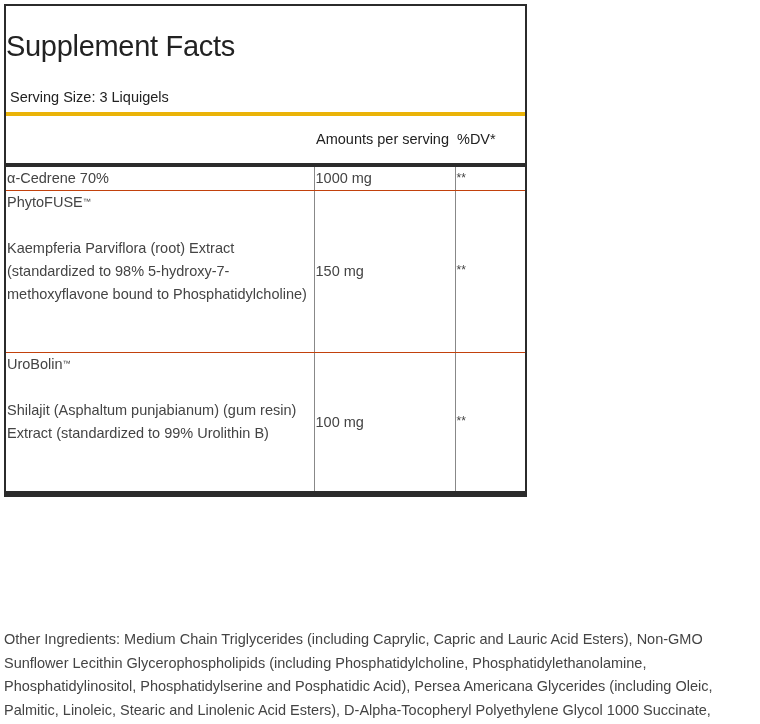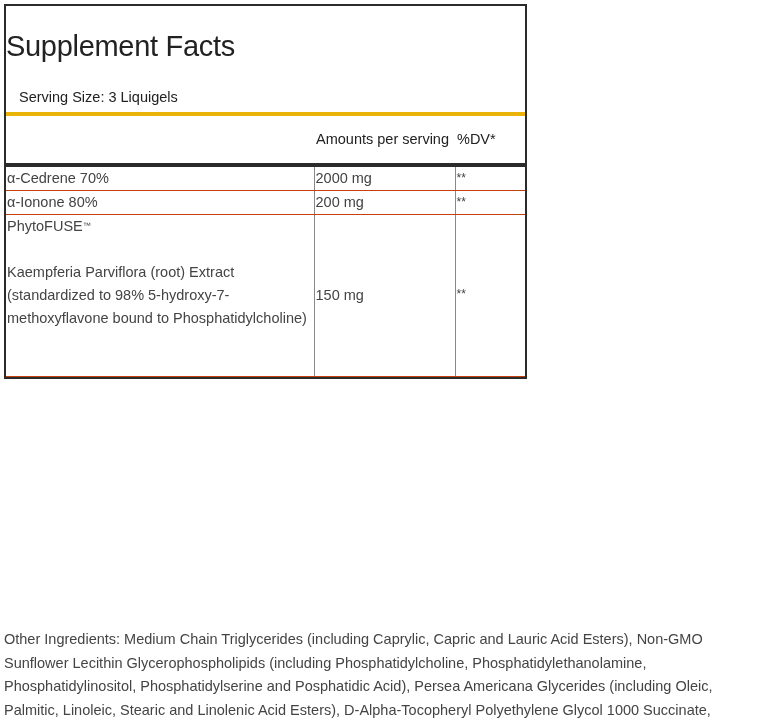--- a/index.html
+++ b/index.html
@@ -31,21 +31,21 @@
       font-size: 29px;
       color: #222;
       padding: 24px 0 0 0;
       height: 56px;
       line-height: 32px;
       letter-spacing: -0.3px;
     }
     .serving {
       font-size: 14.5px;
       color: #222;
-      padding-left: 13px;
+      padding-left: 4px;
       line-height: 23px;
     }
     table.facts-table {
       width: 100%;
       border-collapse: collapse;
       font-size: 14.5px;
       color: #444;
     }
     table.facts-table td, table.facts-table th {
       border-right: 1px solid #888;
@@ -101,38 +101,42 @@
   <table class="facts-table">
     <tbody>
         <tr class="head-row">
       <th class="col-name"></th>
       <th class="col-amt">Amounts per serving</th>
       <th class="col-dv">%DV*</th>
     </tr>
 
     <tr class="single">
       <td class="col-name">α-Cedrene 70%</td>
-      <td class="col-amt">2000 mg</td>
+      <td class="col-amt">1000 mg</td>
       <td class="col-dv stars">**</td>
     </tr>
 
-    <tr class="single">
-      <td class="col-name">α-Ionone 80%</td>
-      <td class="col-amt">200 mg</td>
-      <td class="col-dv stars">**</td>
-    </tr>
 
     <tr class="blend">
       <td class="col-name" style="vertical-align: top;">
         <span class="blend-name"><span>PhytoFUSE</span><span class="tm">™</span></span>
         <span class="blend-gap"></span>
         <span>Kaempferia Parviflora (root) Extract (standardized to 98% 5-hydroxy-7-methoxyflavone bound to Phosphatidylcholine)</span>
       </td>
       <td class="col-amt">150 mg</td>
       <td class="col-dv"><span class="stars">**</span></td>
     </tr>
 
+    <tr class="blend2">
+      <td class="col-name" style="vertical-align: top;">
+        <span class="blend-name"><span>UroBolin</span><span class="tm">™</span></span>
+        <span class="blend-gap"></span>
+        <span>Shilajit (Asphaltum punjabianum) (gum resin) Extract (standardized to 99% Urolithin B)</span>
+      </td>
+      <td class="col-amt">100 mg</td>
+      <td class="col-dv"><span class="stars">**</span></td>
+    </tr>
 
   </tbody>
     </table>
 </div>
 
 <div class="other">Other Ingredients: Medium Chain Triglycerides (including Caprylic, Capric and Lauric Acid Esters), Non-GMO Sunflower Lecithin Glycerophospholipids (including Phosphatidylcholine, Phosphatidylethanolamine, Phosphatidylinositol, Phosphatidylserine and Posphatidic Acid), Persea Americana Glycerides (including Oleic, Palmitic, Linoleic, Stearic and Linolenic Acid Esters), D-Alpha-Tocopheryl Polyethylene Glycol 1000 Succinate, Sodium Carboxymethyl Cellulose.</div>
 
 </body></html>

